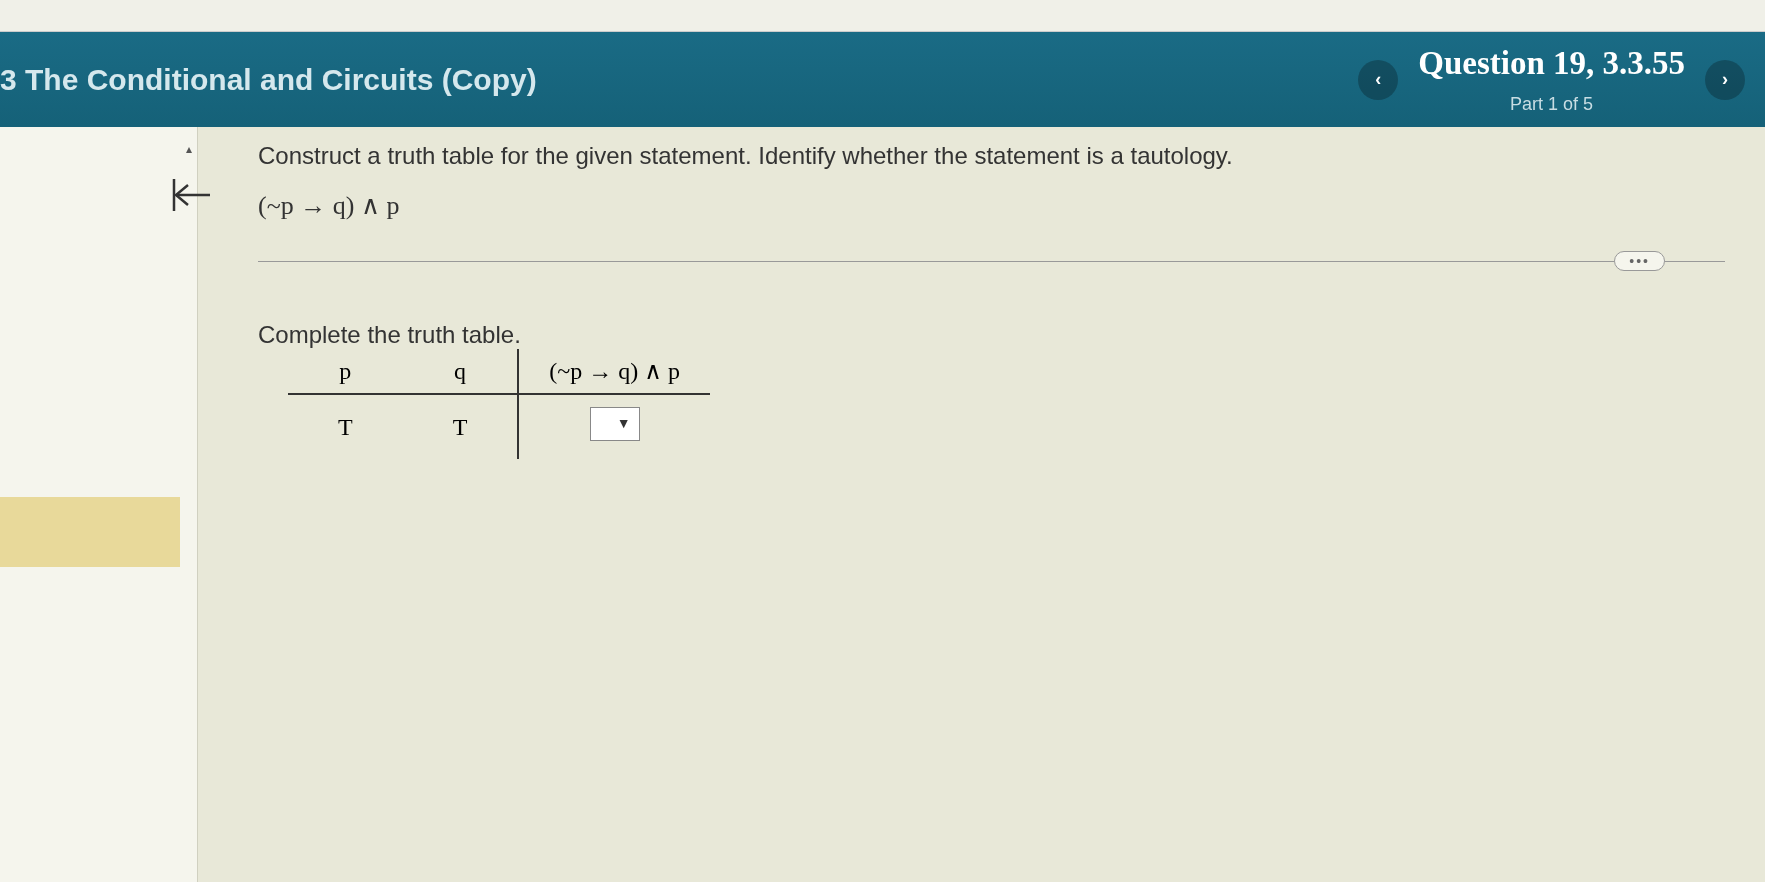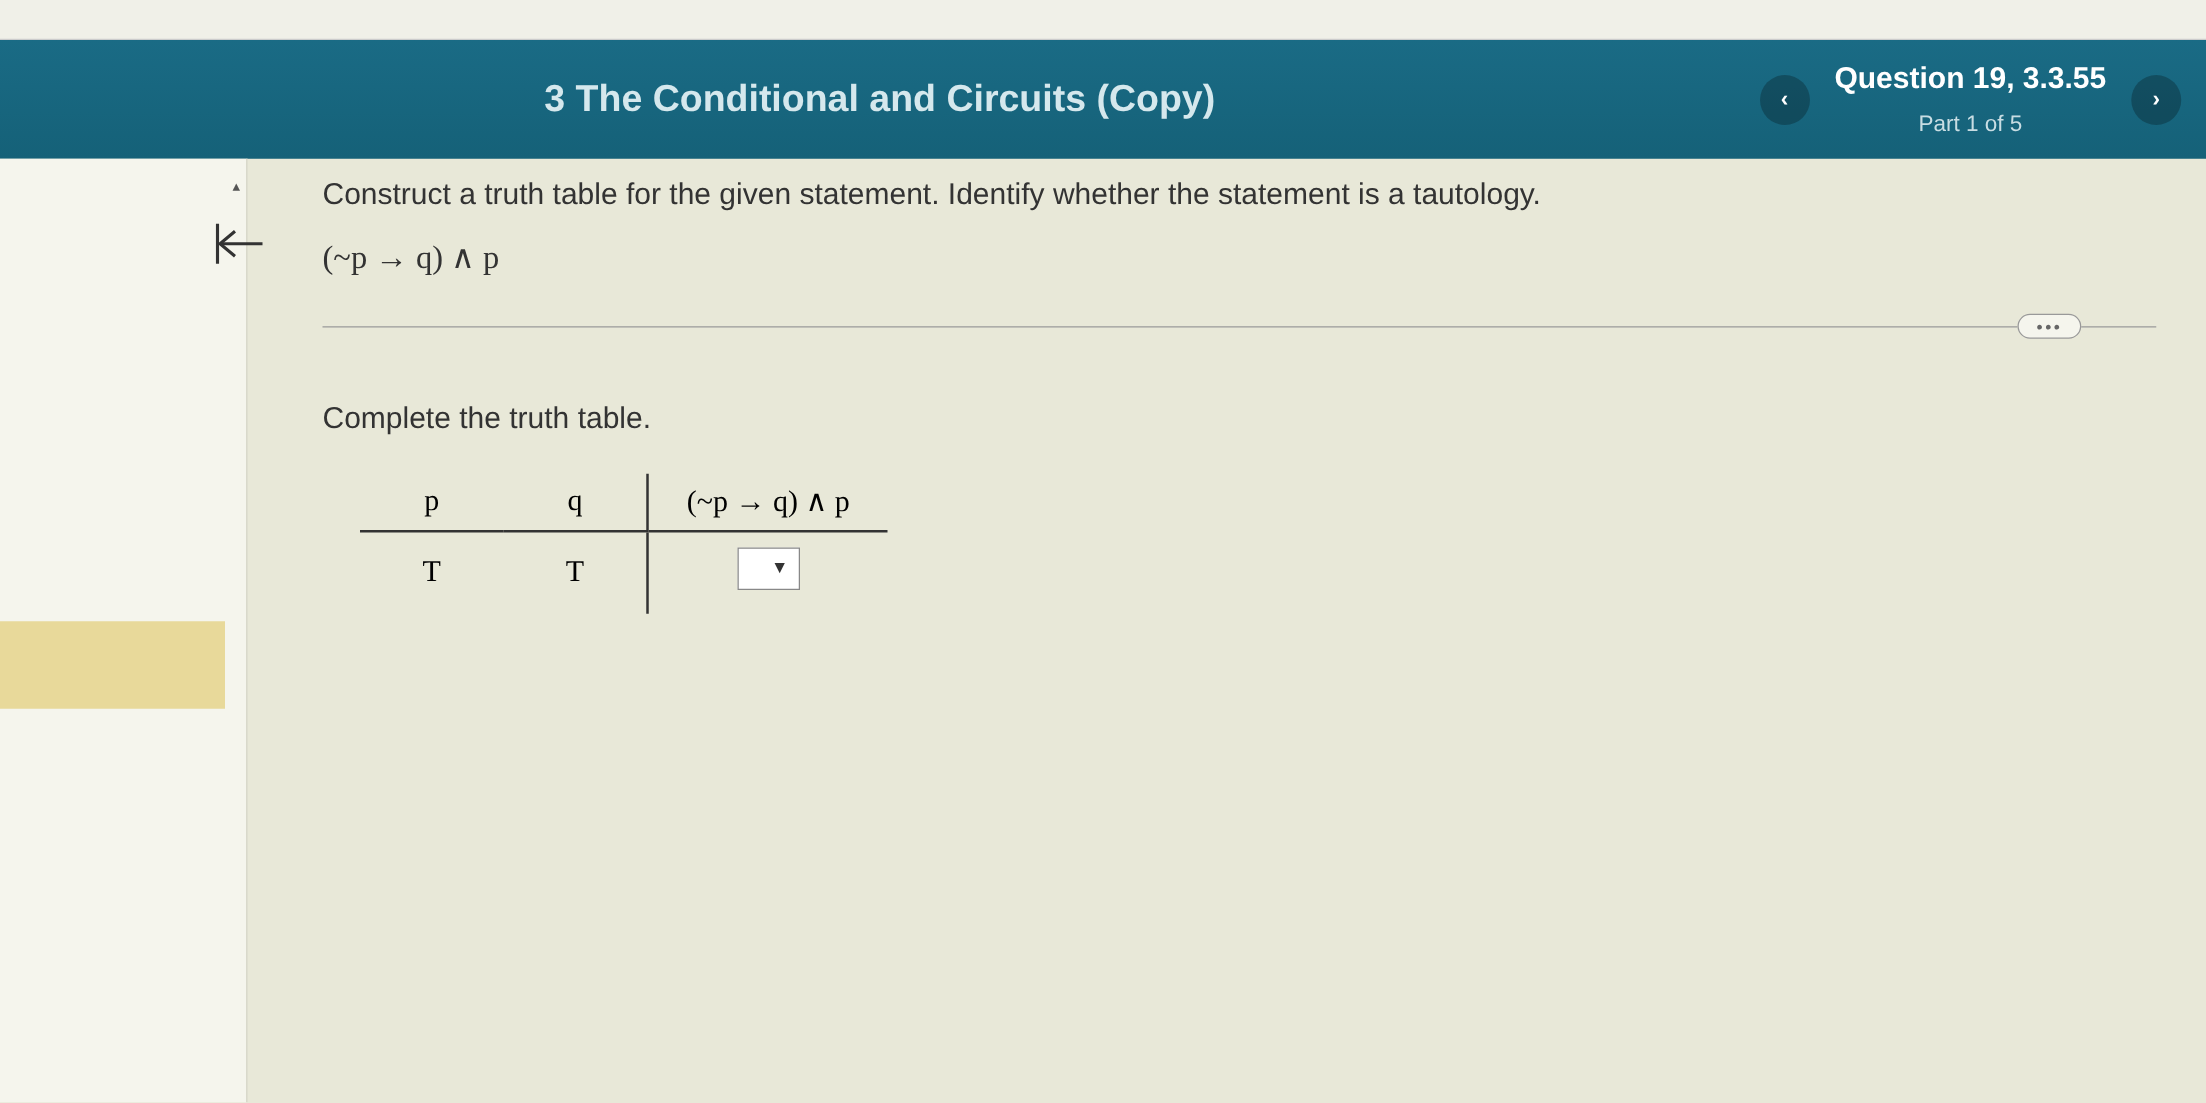--- a/index.html
+++ b/index.html
@@ -30,21 +30,20 @@
       padding: 0 20px 0 0;
       color: #fff;
     }
     
     .header-title {
       font-size: 30px;
       font-weight: bold;
       color: #d5e8ed;
       flex: 1;
       padding-left: 0;
-      text-align: center;
     }
     
     .nav-section {
       display: flex;
       align-items: center;
       gap: 20px;
     }
     
     .nav-btn {
       width: 40px;
@@ -58,23 +57,24 @@
       color: #fff;
       font-size: 18px;
       font-weight: bold;
     }
     
     .question-info {
       text-align: center;
     }
     
     .question-num {
-      font-size: 24px;
+      font-size: 33px;
       font-weight: bold;
       color: #fff;
+      font-family: Liberation Serif, serif;
     }
     
     .part-info {
       font-size: 18px;
       color: #c8dde3;
       margin-top: 12px;
     }
     
     .main-area {
       display: flex;
@@ -159,21 +159,20 @@
       color: #666;
       font-size: 14px;
       letter-spacing: 2px;
       cursor: pointer;
       background: #f5f5ed;
     }
     
     .subtitle {
       font-size: 24px;
       color: #333;
-      margin-bottom: 30px;
     }
     
     .truth-table {
       border-collapse: collapse;
       font-size: 24px;
       margin-left: 30px;
     }
     
     .truth-table th {
       font-weight: normal;

